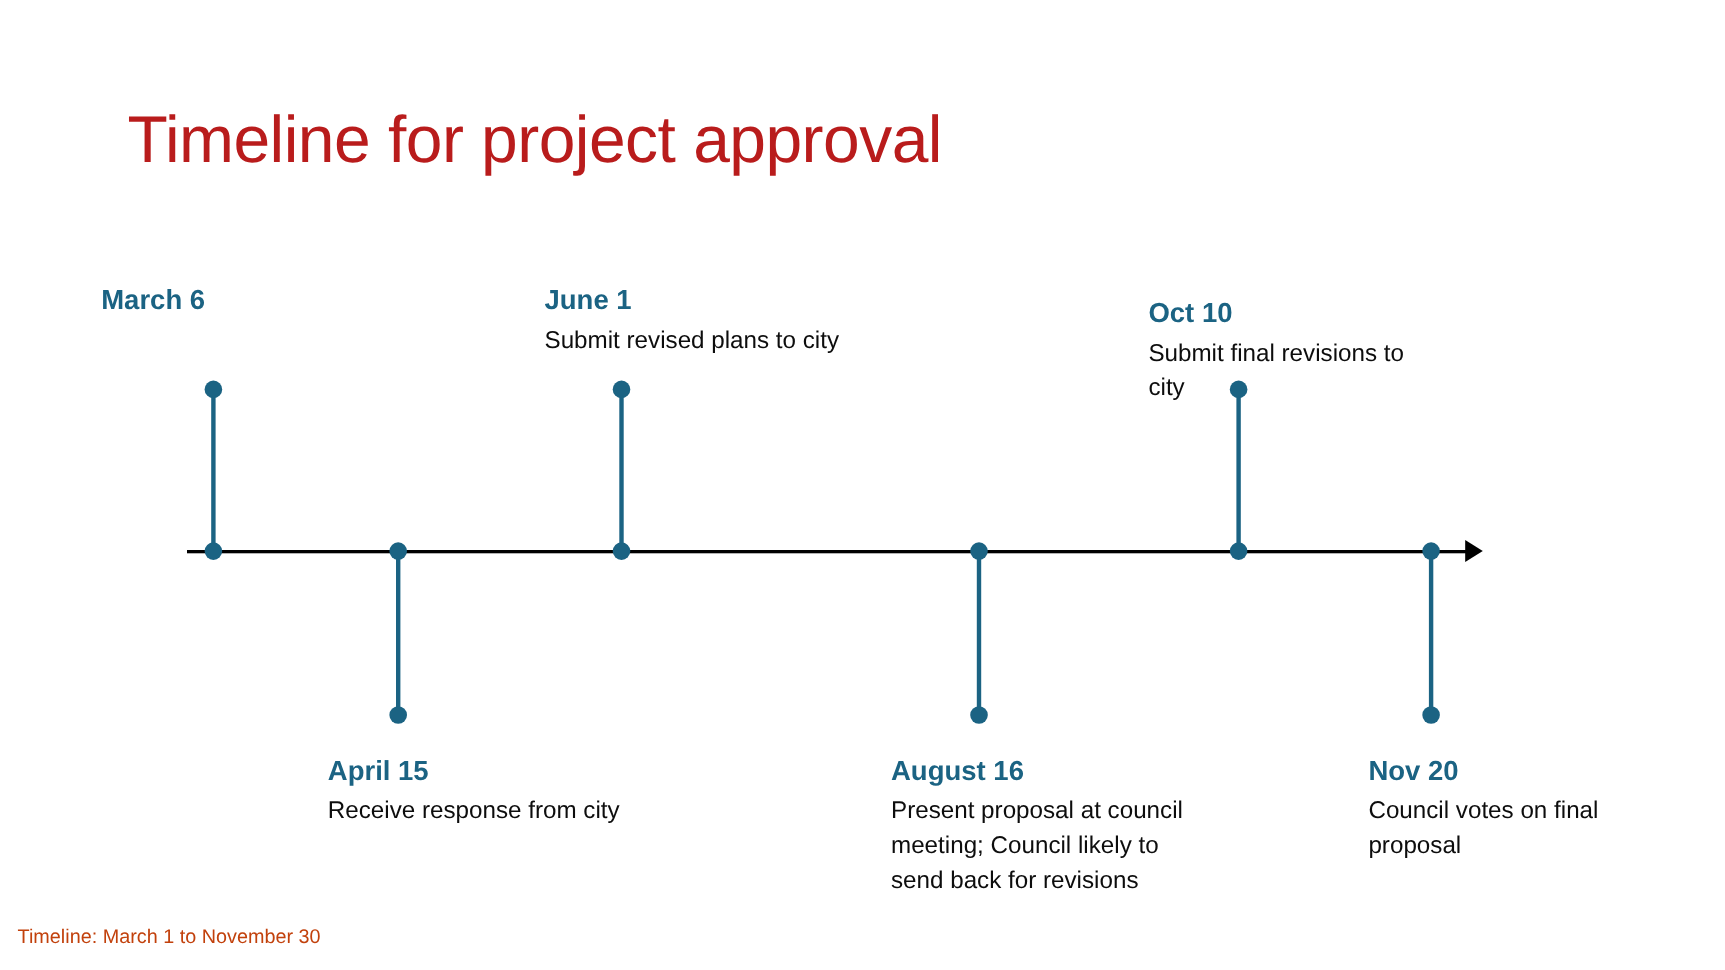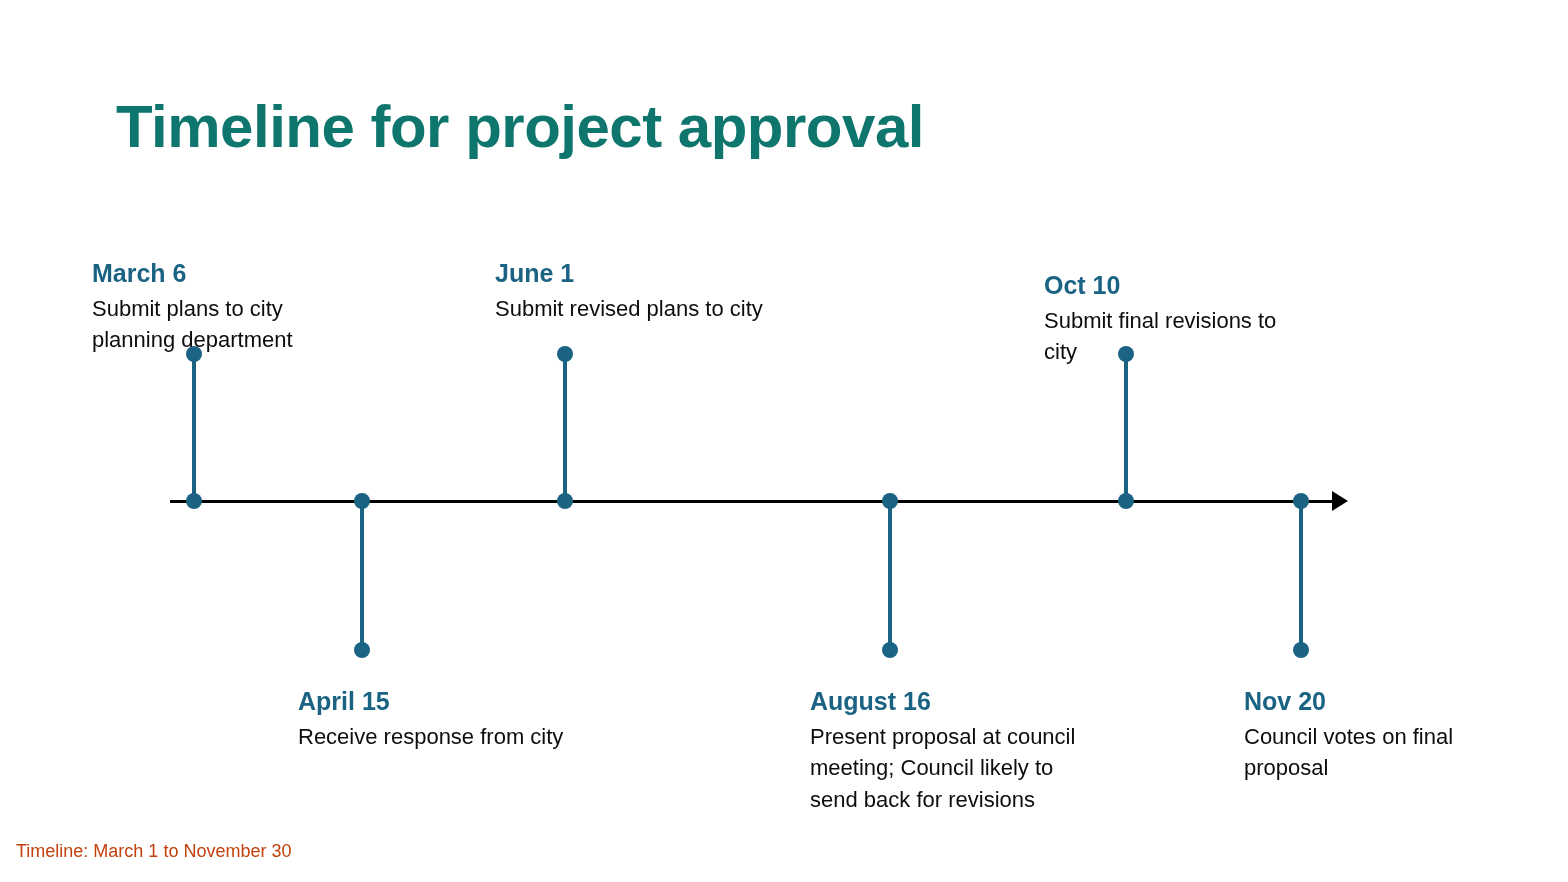--- a/index.html
+++ b/index.html
@@ -17,22 +17,22 @@
   #slide {
     position: relative;
     width: 1568px;
     height: 882px;
   }
   #title {
     position: absolute;
     left: 116px;
     top: 92px;
     font-size: 60px;
-    font-weight: 700;
-    color: #0f766e;
+    font-weight: 400;
+    color: #b91c1c;
     letter-spacing: -0.5px;
     white-space: nowrap;
     text-align: right;
   }
   
   #axis-line {
     position: absolute;
     left: 170px;
     top: 500px;
     width: 1170px;
@@ -100,21 +100,20 @@
 
   <div id="axis-line"></div>
   <div id="axis-arrow"></div>
 
   <div class="event">
     <div class="stem" style="left:192px; top:360px; height:142px;"></div>
     <div class="dot-end" style="left:186px; top:346px;"></div>
     <div class="dot-axis" style="left:186px; top:493px;"></div>
     <div class="label" style="left:92px; top:238px;">
       <div class="date">March 6</div>
-      <div class="desc">Submit plans to city planning department</div>
     </div>
   </div>
 
   <div class="event">
     <div class="stem" style="left:360px; top:500px; height:155px;"></div>
     <div class="dot-axis" style="left:354px; top:493px;"></div>
     <div class="dot-end" style="left:354px; top:642px;"></div>
     <div class="label" style="left:298px; top:666px;">
       <div class="date">April 15</div>
       <div class="desc">Receive response from city</div>

